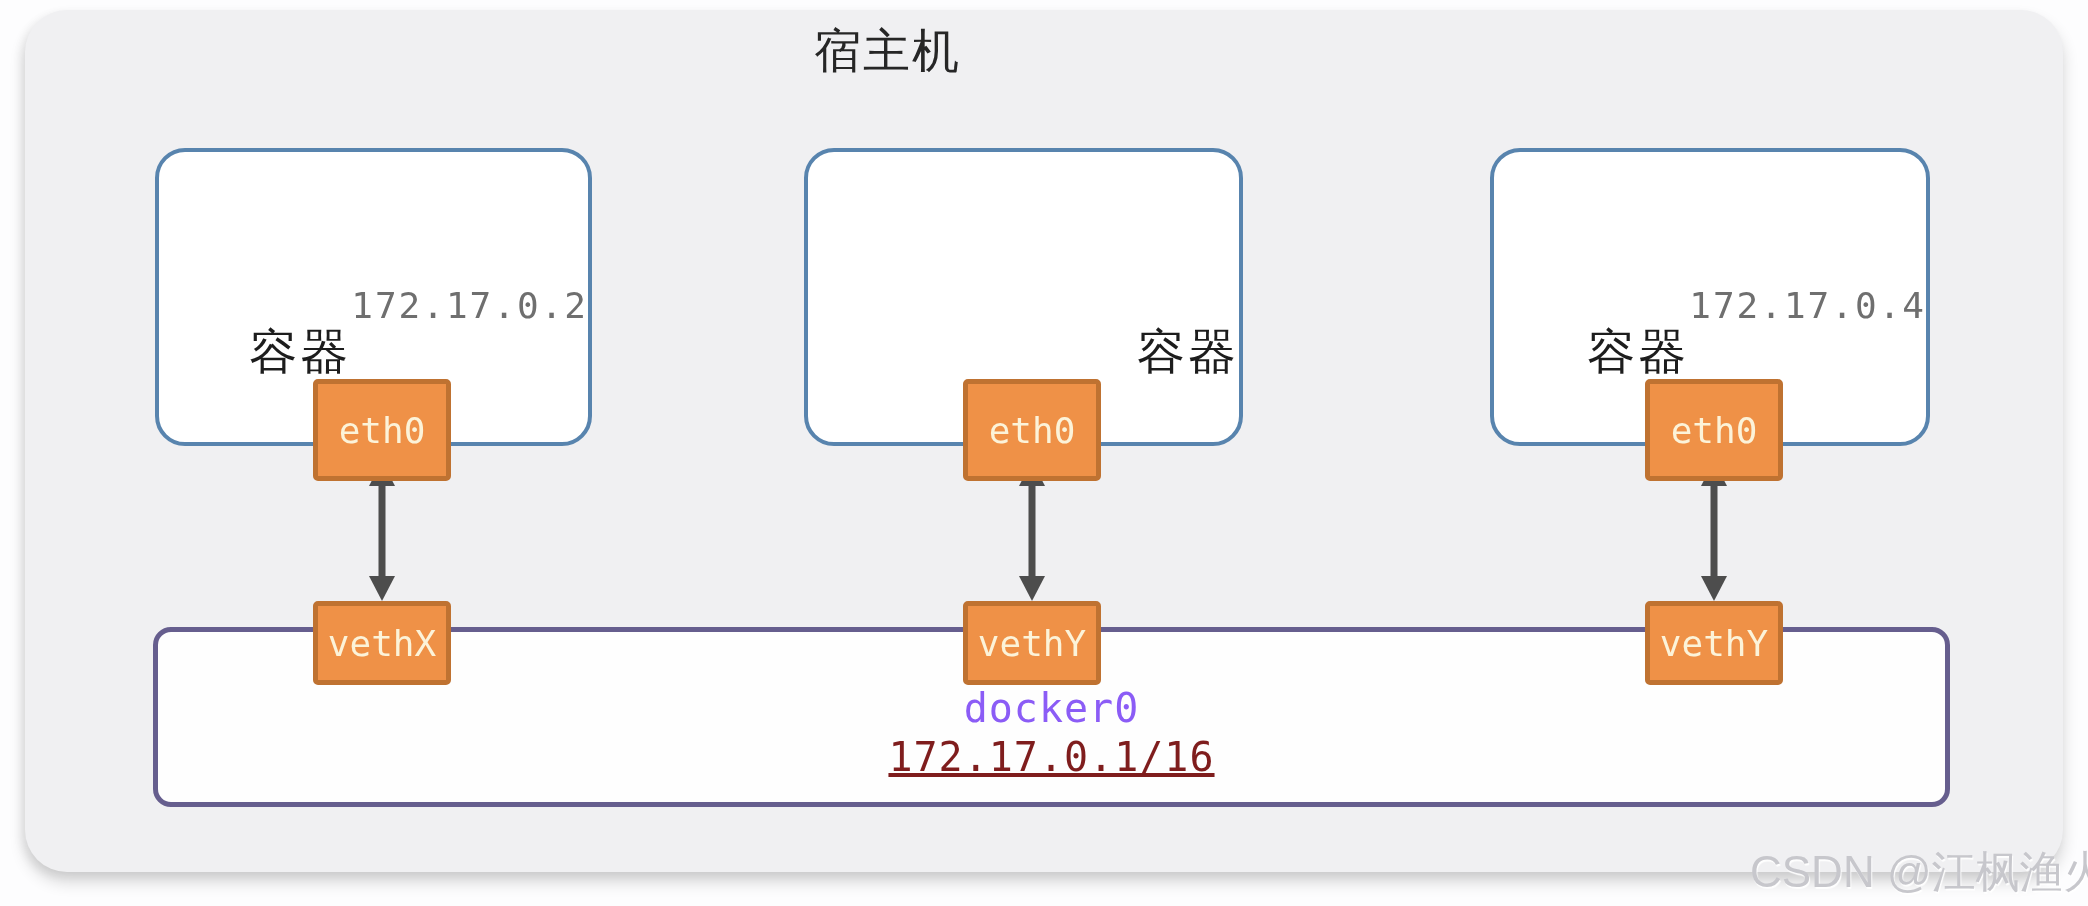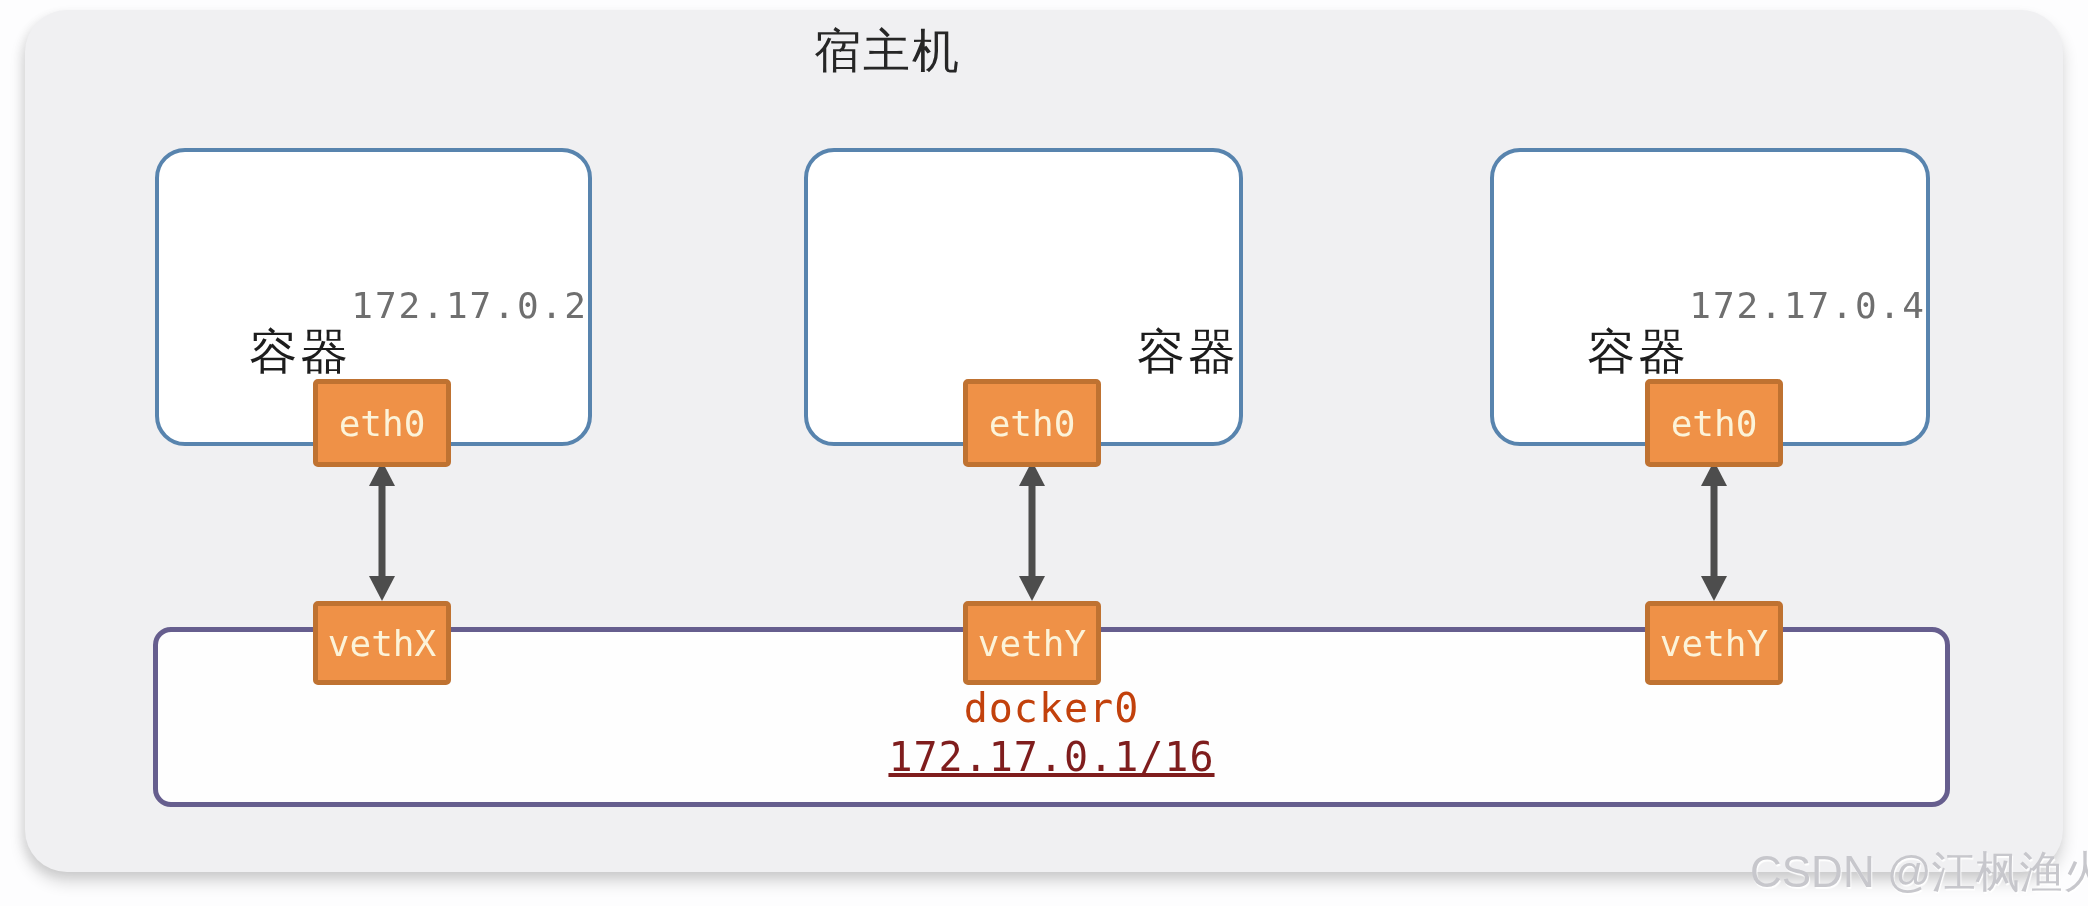--- a/index.html
+++ b/index.html
@@ -33,21 +33,21 @@
   .container-label{
     margin-top:110px;font-size:48px;color:#1d1d1d;letter-spacing:3px;
   }
   .container-ip{
     margin-top:16px;font-size:36px;color:#6f6f6f;
     font-family:"DejaVu Sans Mono",monospace;letter-spacing:2px;
   }
 
   
   .nic{
-    position:absolute;width:138px;height:88px;box-sizing:border-box;
+    position:absolute;width:138px;height:102px;box-sizing:border-box;
     background:#ef9147;border:5px solid #bf7231;border-radius:5px;
     display:flex;align-items:center;justify-content:center;
     font-family:"DejaVu Sans Mono",monospace;font-size:36px;color:#fcf3d9;
     z-index:5;
   }
   .eth{top:379px;}
   .veth{top:601px;height:84px;}
   .nic-0{left:313px;}
   .nic-1{left:963px;}
   .nic-2{left:1645px;}
@@ -59,21 +59,21 @@
   .arrow-2{left:1697px;}
 
   
   .bridge-box{
     position:absolute;left:153px;top:627px;width:1797px;height:180px;box-sizing:border-box;
     background:#fefefe;border:5px solid #665e8e;border-radius:18px;
     display:flex;flex-direction:column;align-items:center;
     padding-top:52px;z-index:2;
   }
   .bridge-name{
-    font-family:"DejaVu Sans Mono",monospace;font-size:40px;color:#c2410c;
+    font-family:"DejaVu Sans Mono",monospace;font-size:40px;color:#8b5cf6;
     line-height:48px;letter-spacing:1px;
   }
   .bridge-cidr{
     font-family:"DejaVu Sans Mono",monospace;font-size:40px;color:#7f1d1d;
     line-height:50px;letter-spacing:1px;text-decoration:underline;
   }
 
   
   .watermark{
     position:absolute;top:843px;left:1750px;white-space:nowrap;

